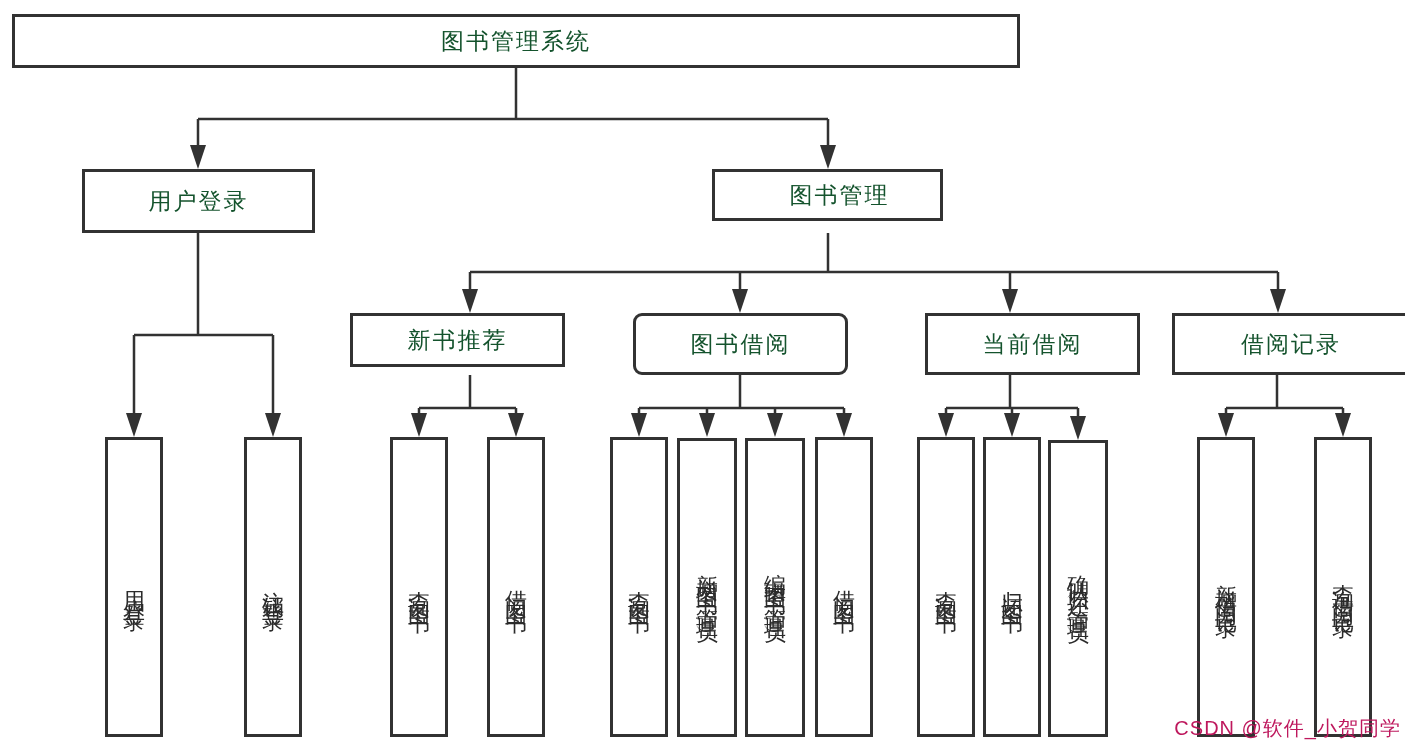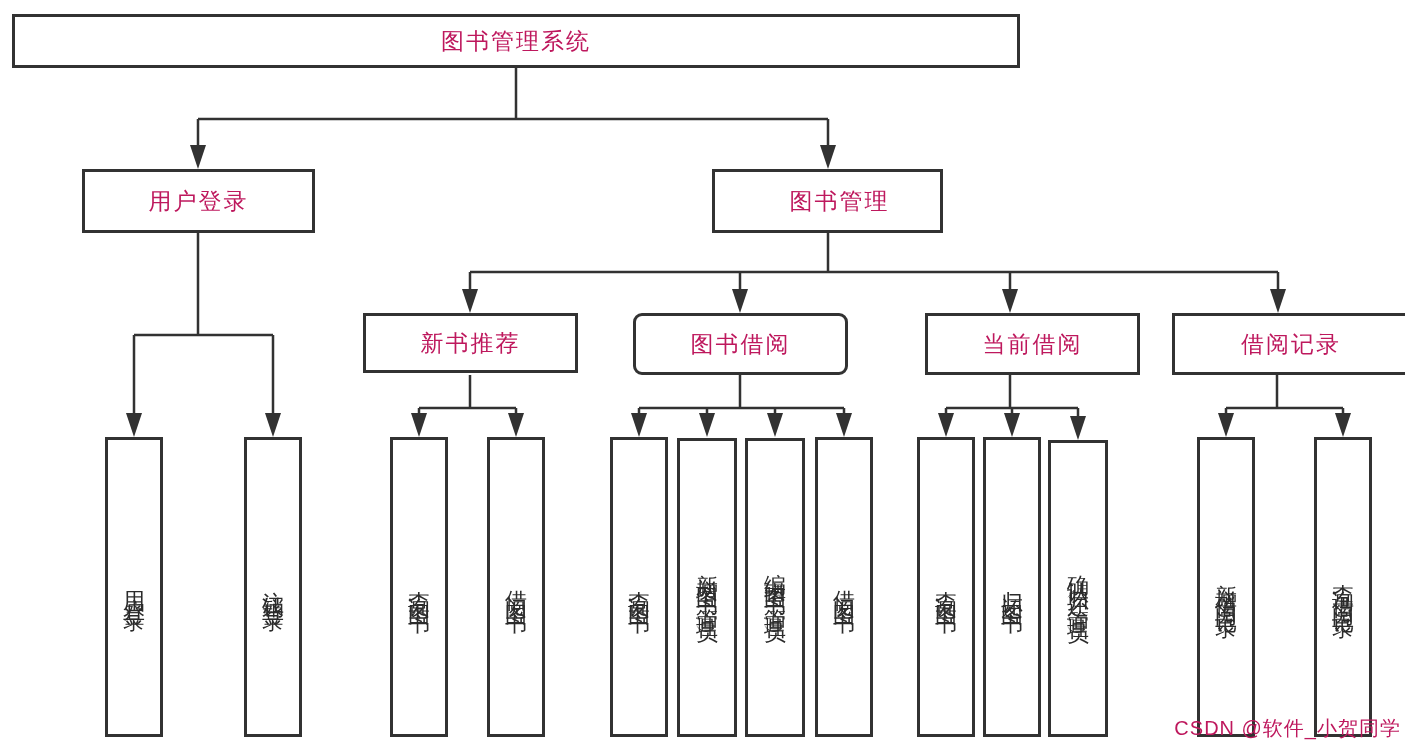--- a/index.html
+++ b/index.html
@@ -10,21 +10,21 @@
     font-family:"Liberation Sans", sans-serif;
     overflow:hidden;
   }
   .connectors{position:absolute;left:0;top:0;z-index:1;}
   .hbox{
     position:absolute;z-index:2;
     background:#ffffff;
     border:3px solid #323232;
     display:flex;align-items:center;justify-content:center;
     box-sizing:border-box;
-    color:#be185d;font-size:23px;letter-spacing:2px;
+    color:#14532d;font-size:23px;letter-spacing:2px;
   }
   .vbox{
     position:absolute;z-index:2;
     background:#ffffff;
     border:3px solid #323232;
     display:flex;align-items:center;justify-content:center;
     box-sizing:border-box;
     color:#2b2b2b;font-size:22px;
   }
   .vbox .vtext{
@@ -86,25 +86,25 @@
     </g>
   </svg>
 
   <div class="hbox" style="left:12px;top:14px;width:1008px;height:54px;">
     <span>图书管理系统</span>
   </div>
 
   <div class="hbox" style="left:82px;top:169px;width:233px;height:64px;">
     <span>用户登录</span>
   </div>
-  <div class="hbox" style="left:712px;top:169px;width:231px;height:64px;padding-left:24px;">
+  <div class="hbox" style="left:712px;top:169px;width:231px;height:52px;padding-left:24px;">
     <span>图书管理</span>
   </div>
 
-  <div class="hbox" style="left:363px;top:313px;width:215px;height:60px;text-align:right;">
+  <div class="hbox" style="left:350px;top:313px;width:215px;height:54px;text-align:right;">
     <span>新书推荐</span>
   </div>
   <div class="hbox" style="left:633px;top:313px;width:215px;height:62px;border-radius:9px;">
     <span>图书借阅</span>
   </div>
   <div class="hbox" style="left:925px;top:313px;width:215px;height:62px;">
     <span>当前借阅</span>
   </div>
   <div class="hbox" style="left:1172px;top:313px;width:238px;height:62px;">
     <span>借阅记录</span>

